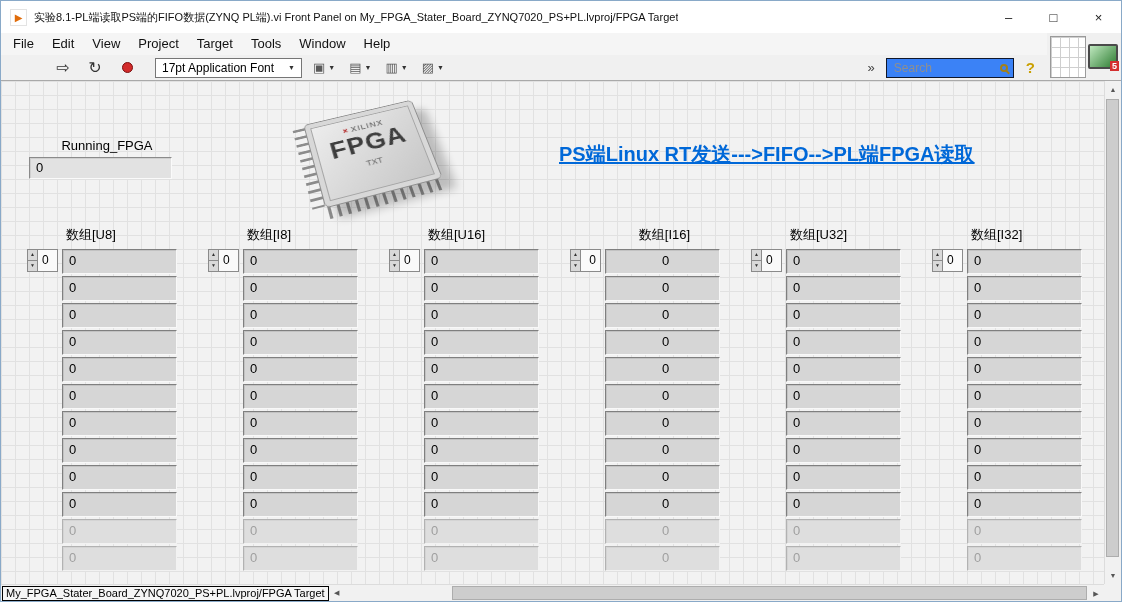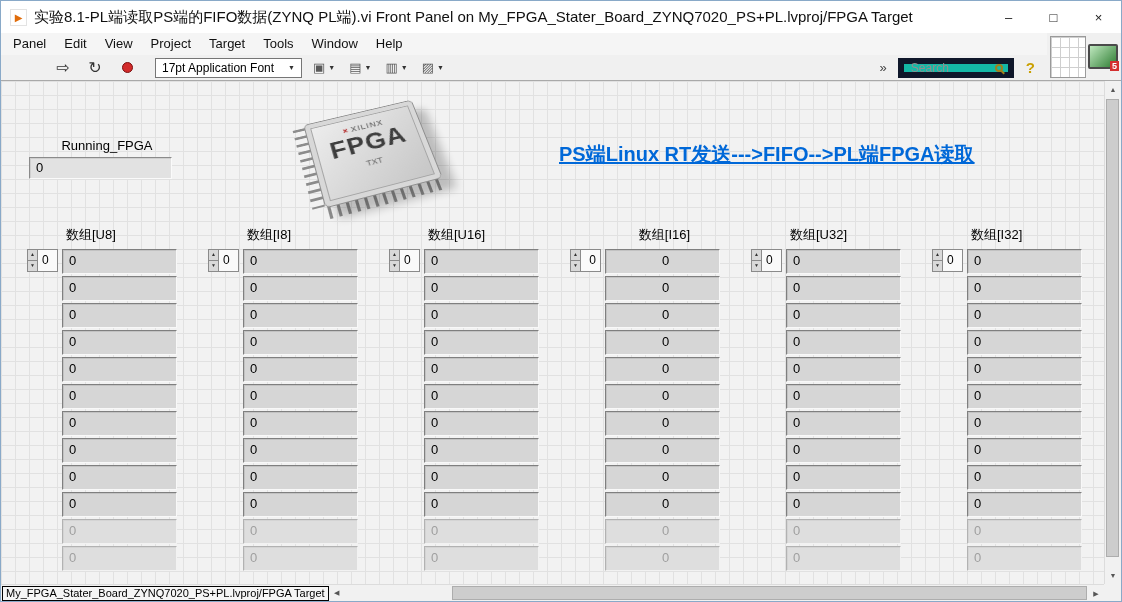--- a/index.html
+++ b/index.html
@@ -5,35 +5,35 @@
   * { box-sizing: border-box; }
   html,body { margin:0; padding:0; }
   body {
     width:1122px; height:602px; position:relative; overflow:hidden;
     font-family:"Liberation Sans", sans-serif; background:#fff;
     border:1px solid #89a9c8;
   }
   
   .titlebar { position:absolute; left:0; top:0; right:0; height:32px; background:#fff; display:flex; align-items:center; }
   .app-icon { width:17px; height:17px; margin:0 7px 0 9px; background:#fff; border:1px solid #e3e3e3; color:#e06c0a; font-size:10px; line-height:15px; text-align:center; }
-  .title-text { font-size:15px; color:#111; white-space:nowrap; overflow:hidden; }
+  .title-text { font-size:11px; color:#111; white-space:nowrap; overflow:hidden; }
   .win-controls { margin-left:auto; display:flex; height:100%; }
   .win-btn { width:45px; height:100%; display:flex; align-items:center; justify-content:center; font-size:13px; color:#222; cursor:default; }
   
   .menubar { position:absolute; left:0; top:32px; right:74px; height:22px; background:#f5f5f5; display:flex; align-items:center; padding-left:3px; }
   .menu-item { font-size:13px; color:#111; padding:0 9px; line-height:22px; }
   
   .toolbar { position:absolute; left:0; top:54px; right:74px; height:26px; background:#f0f0f0; border-bottom:1px solid #a9a9a9; display:flex; align-items:center; padding:0 8px 0 50px; gap:8px; }
   .tb-btn { width:24px; height:22px; display:flex; align-items:center; justify-content:center; font-size:16px; color:#333; }
   .abort-dot { width:11px; height:11px; border-radius:50%; background:#d22b2b; border:1px solid #7c0f0f; }
   .combo { height:20px; border:1px solid #767676; background:#fff; display:flex; align-items:center; padding:0 6px; font-size:12px; gap:14px; margin-left:8px; }
   .combo .arrow, .icon-dd .arrow { font-size:7px; color:#333; }
   .icon-dd { height:20px; display:flex; align-items:center; gap:3px; padding:0 3px; font-size:13px; color:#5a5a5a; }
   .tb-overflow { margin-left:auto; font-size:13px; color:#444; padding:0 3px; }
-  .searchbox { width:116px; height:20px; border:6px solid #0f172a; background:#14b8a6; display:flex; align-items:center; padding:0 5px; gap:4px; }
+  .searchbox { width:128px; height:20px; border:1px solid #0f172a; background:#3b82f6; display:flex; align-items:center; padding:0 5px; gap:4px; }
   .searchbox input { border:0; outline:0; flex:1; min-width:0; font-size:12px; color:#333; background:transparent; font-family:"Liberation Sans",sans-serif; }
   .searchbox input::placeholder { color:#8f8f8f; }
   .mag { width:8px; height:8px; border:2px solid #a2801a; border-radius:50%; position:relative; flex:none; }
   .mag::after { content:""; position:absolute; width:5px; height:2px; background:#a2801a; transform:rotate(45deg); right:-4px; bottom:-3px; }
   .help-btn { font-weight:bold; color:#caa002; font-size:15px; padding:0 4px; }
   
   .corner { position:absolute; top:32px; right:0; width:74px; height:48px; background:#f0f0f0; border-bottom:1px solid #a9a9a9; display:flex; align-items:center; justify-content:space-between; padding:0 3px; }
   .grid-icon { width:36px; height:42px; background-color:#fff; border:1px solid #9a9a9a;
     background-image:linear-gradient(#cfcfcf 1px,transparent 1px),linear-gradient(90deg,#cfcfcf 1px,transparent 1px);
     background-size:9px 10px; }
@@ -97,21 +97,21 @@
   <span class="app-icon">▶</span>
   <span class="title-text">实验8.1-PL端读取PS端的FIFO数据(ZYNQ PL端).vi Front Panel on My_FPGA_Stater_Board_ZYNQ7020_PS+PL.lvproj/FPGA Target</span>
   <div class="win-controls">
     <span class="win-btn">–</span>
     <span class="win-btn">□</span>
     <span class="win-btn">×</span>
   </div>
 </div>
 
 <div class="menubar">
-  <span class="menu-item">Panel</span>
+  <span class="menu-item">File</span>
   <span class="menu-item">Edit</span>
   <span class="menu-item">View</span>
   <span class="menu-item">Project</span>
   <span class="menu-item">Target</span>
   <span class="menu-item">Tools</span>
   <span class="menu-item">Window</span>
   <span class="menu-item">Help</span>
 </div>
 
 <div class="toolbar">

